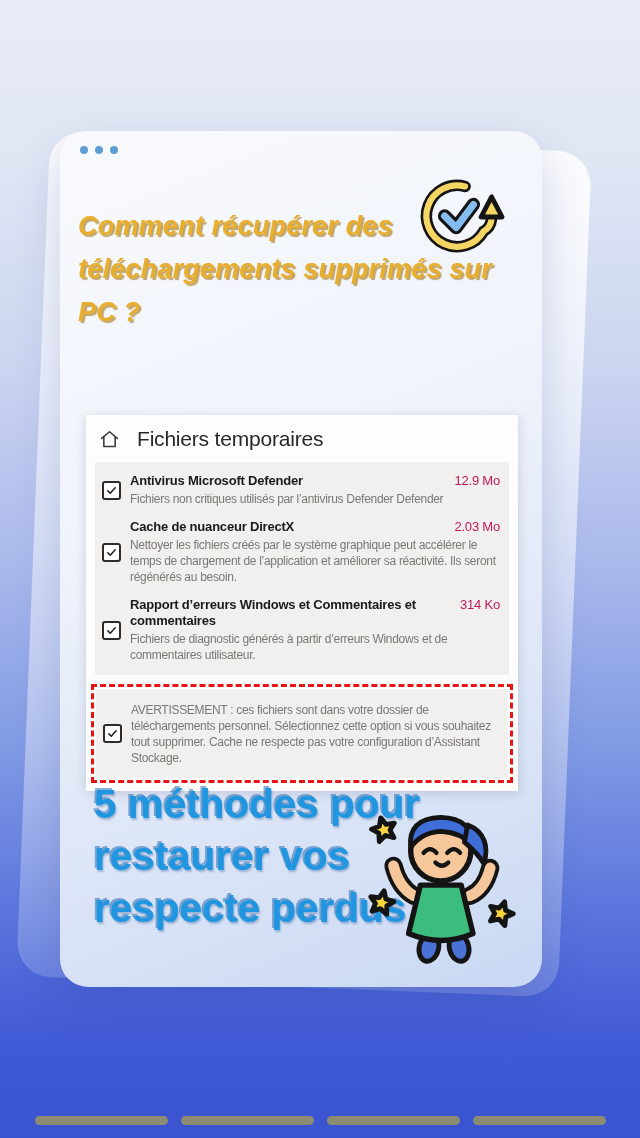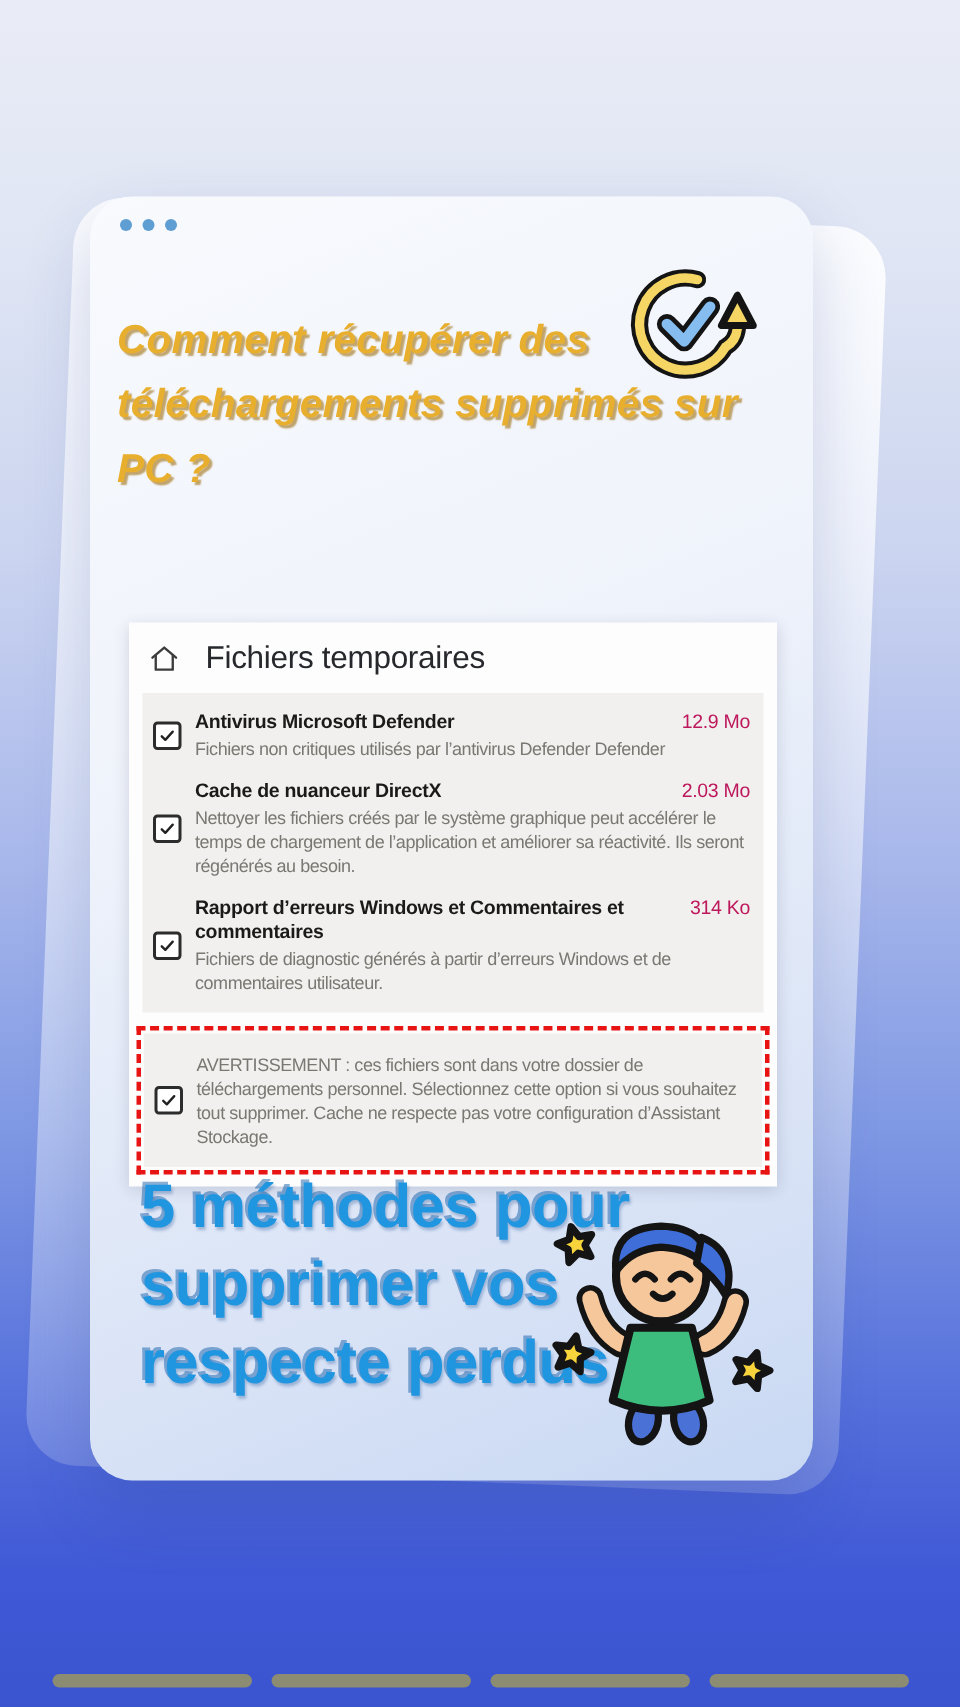--- a/index.html
+++ b/index.html
@@ -160,21 +160,21 @@
             <div class="item-body">
               <div class="item-desc">AVERTISSEMENT : ces fichiers sont dans votre dossier de téléchargements personnel. Sélectionnez cette option si vous souhaitez tout supprimer. Cache ne respecte pas votre configuration d’Assistant Stockage.</div>
             </div>
           </div>
         </div>
       </div>
     </div>
 
     <div class="footer-heading">
       <div>5 méthodes pour</div>
-      <div>supprimer vos</div>
+      <div>restaurer vos</div>
       <div>respecte perdus</div>
     </div>
 
     <div class="mascot">
       <svg viewBox="0 0 160 160" width="172" height="172">
         <g stroke="#141414" stroke-linecap="round" stroke-linejoin="round">
           <path transform="translate(24,30) rotate(-15)" d="M 0 -11 L 3.2 -3.8 L 11 -3 L 5.4 2.2 L 7 10 L 0 6 L -7 10 L -5.4 2.2 L -11 -3 L -3.2 -3.8 Z" fill="#f7d43c" stroke-width="4.5"></path>
           <path transform="translate(22,98) rotate(12)" d="M 0 -11 L 3.2 -3.8 L 11 -3 L 5.4 2.2 L 7 10 L 0 6 L -7 10 L -5.4 2.2 L -11 -3 L -3.2 -3.8 Z" fill="#f7d43c" stroke-width="4.5"></path>
           <path transform="translate(133,108) rotate(18)" d="M 0 -11 L 3.2 -3.8 L 11 -3 L 5.4 2.2 L 7 10 L 0 6 L -7 10 L -5.4 2.2 L -11 -3 L -3.2 -3.8 Z" fill="#f7d43c" stroke-width="4.5"></path>
 

